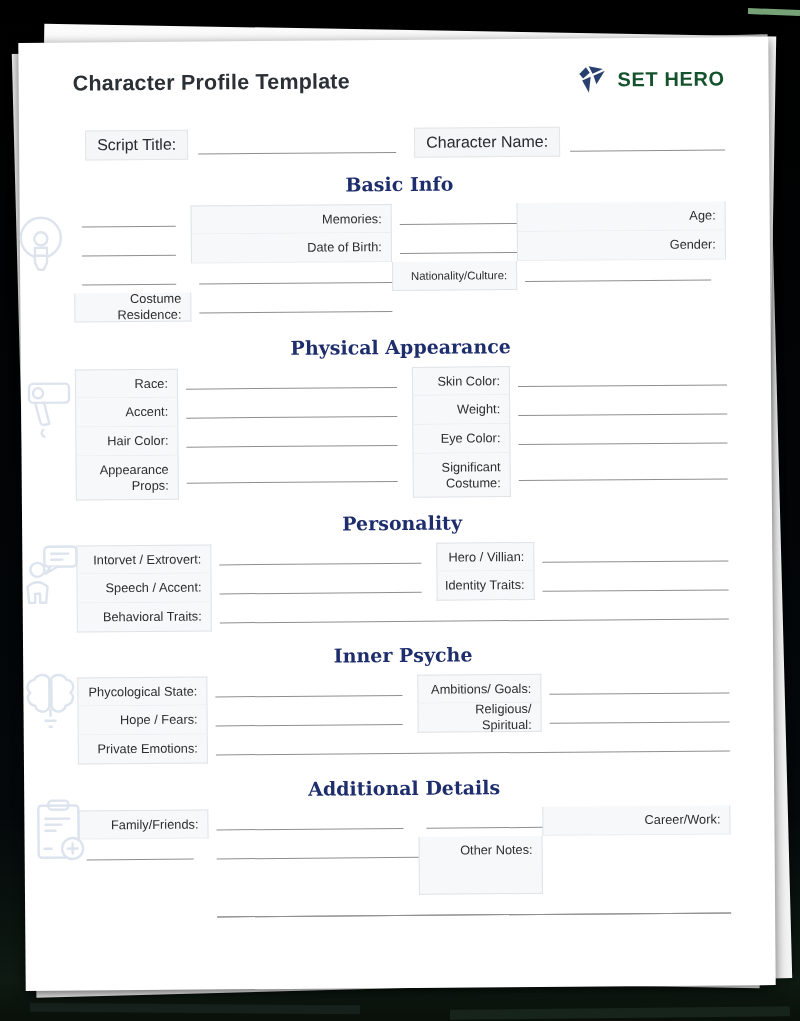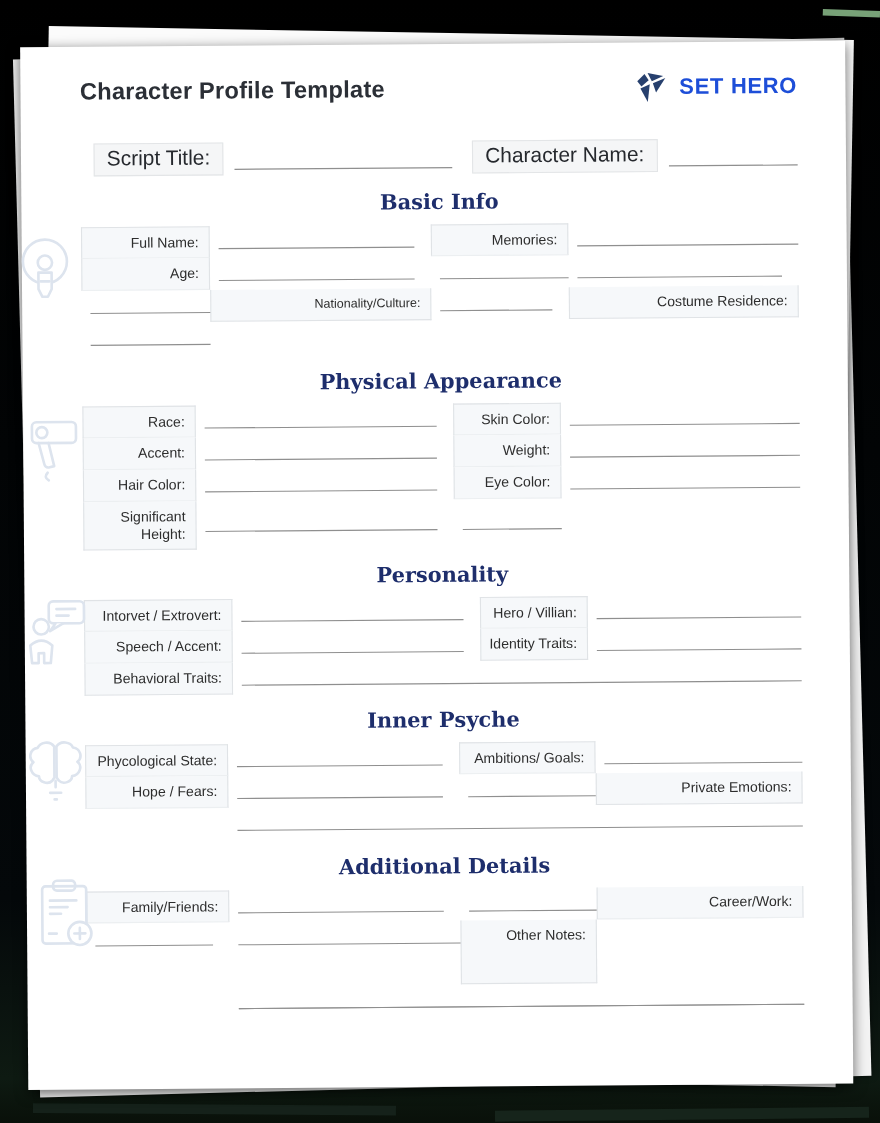--- a/index.html
+++ b/index.html
@@ -17,24 +17,24 @@
   .sheet-c{left:24px;top:44px;width:756px;height:944px;background:#f3f3f3;transform:rotate(-1.5deg);box-shadow:0 0 6px rgba(0,0,0,.5);}
   .paper{
     position:absolute;left:22px;top:40px;width:750px;height:948px;background:#ffffff;
     transform:rotate(-.45deg);box-shadow:0 3px 12px rgba(0,0,0,.6);
     padding:14px 44px 0 54px;box-sizing:border-box;
   }
   
   .hd{display:flex;justify-content:space-between;align-items:center;height:46px;margin-top:4px;}
   .hd h1{margin:0;font-size:21.5px;font-weight:700;color:#2b2f36;letter-spacing:.2px;}
   .brand{display:flex;align-items:center;gap:8px;}
-  .brandname{font-size:20px;font-weight:800;color:#1d4ed8;letter-spacing:.6px;}
+  .brandname{font-size:20px;font-weight:800;color:#14532d;letter-spacing:.6px;}
   
   .topfields{display:flex;align-items:stretch;height:30px;margin:24px 0 0 12px;}
-  .tbox{background:#f5f6f7;border:1px solid #e3e5e7;padding:0 11px;font-size:19px;color:#26292e;
+  .tbox{background:#f5f6f7;border:1px solid #e3e5e7;padding:0 11px;font-size:16px;color:#26292e;
         display:flex;align-items:center;white-space:nowrap;}
   .tline{border-bottom:1.5px solid #8f8f8f;align-self:flex-end;margin-bottom:5px;}
   .tline.w1{width:198px;margin-left:10px;margin-right:18px;}
   .tline.grow{flex:1;margin-left:10px;}
   
   .sec-title{margin:0;text-align:center;font-family:"DejaVu Serif","Liberation Serif",serif;
              font-size:19px;font-weight:700;color:#1e2e6c;height:24px;line-height:24px;}
   .mt1{margin-top:14px;} .mt2{margin-top:15px;} .mt3{margin-top:13px;} .mt4{margin-top:13px;} .mt5{margin-top:14px;}
   .fieldgrid{display:grid;grid-template-columns:var(--c1) var(--c2) var(--c3) 1fr;margin-top:8px;}
   .lbl{background:#f6f8fa;border-left:1px solid #e0e3e6;border-right:1px solid #e0e3e6;border-bottom:1px solid #ecefF1;
@@ -126,29 +126,30 @@
 
   <div class="topfields">
     <div class="tbox">Script Title:</div>
     <div class="tline w1"></div>
     <div class="tbox">Character Name:</div>
     <div class="tline grow"></div>
   </div>
 
   <h2 class="sec-title mt1">Basic Info</h2>
   <div class="fieldgrid" style="--c1:117px;--c2:201px;--c3:125px;grid-template-rows:29px 29px 29px 29px;">
-    <div class="lbl ft">Full Name:</div>
     <div class="line gap"></div>
     <div class="lbl ft">Memories:</div>
     <div class="line"></div>
 
     <div class="lbl">Age:</div>
     <div class="line gap"></div>
-    <div class="line"></div>
-
+    <div class="lbl">Date of Birth:</div>
+    <div class="line"></div>
+
+    <div class="lbl">Gender:</div>
     <div class="line gap"></div>
     <div class="line"></div>
 
     <div class="lbl lt sm">Nationality/Culture:</div>
     <div class="line gap"></div>
     <div class="lbl lt">Costume Residence:</div>
     <div class="line"></div>
   </div>
 
   <h2 class="sec-title mt2">Physical Appearance</h2>
@@ -161,22 +162,23 @@
     <div class="lbl">Accent:</div>
     <div class="line gap"></div>
     <div class="lbl">Weight:</div>
     <div class="line"></div>
 
     <div class="lbl">Hair Color:</div>
     <div class="line gap"></div>
     <div class="lbl">Eye Color:</div>
     <div class="line"></div>
 
-    <div class="lbl lt">Significant Height:</div>
+    <div class="lbl lt">Appearance Props:</div>
     <div class="line gap mid"></div>
+    <div class="lbl lt">Significant Costume:</div>
     <div class="line mid"></div>
   </div>
 
   <h2 class="sec-title mt3">Personality</h2>
   <div class="fieldgrid" style="--c1:135px;--c2:225px;--c3:98px;grid-template-rows:29px 29px 29px;">
     <div class="lbl ft">Intorvet / Extrovert:</div>
     <div class="line gap"></div>
     <div class="lbl ft">Hero / Villian:</div>
     <div class="line"></div>
 
@@ -191,20 +193,21 @@
 
   <h2 class="sec-title mt4">Inner Psyche</h2>
   <div class="fieldgrid" style="--c1:130px;--c2:210px;--c3:124px;grid-template-rows:29px 29px 29px;">
     <div class="lbl ft">Phycological State:</div>
     <div class="line gap"></div>
     <div class="lbl ft">Ambitions/ Goals:</div>
     <div class="line"></div>
 
     <div class="lbl">Hope / Fears:</div>
     <div class="line gap"></div>
+    <div class="lbl lt">Religious/ Spiritual:</div>
     <div class="line"></div>
 
     <div class="lbl lt">Private Emotions:</div>
     <div class="line full"></div>
   </div>
 
   <h2 class="sec-title mt5">Additional Details</h2>
   <div class="fieldgrid" style="--c1:130px;--c2:210px;--c3:124px;grid-template-rows:29px 29px 29px 29px;">
     <div class="lbl ft">Family/Friends:</div>
     <div class="line gap"></div>

